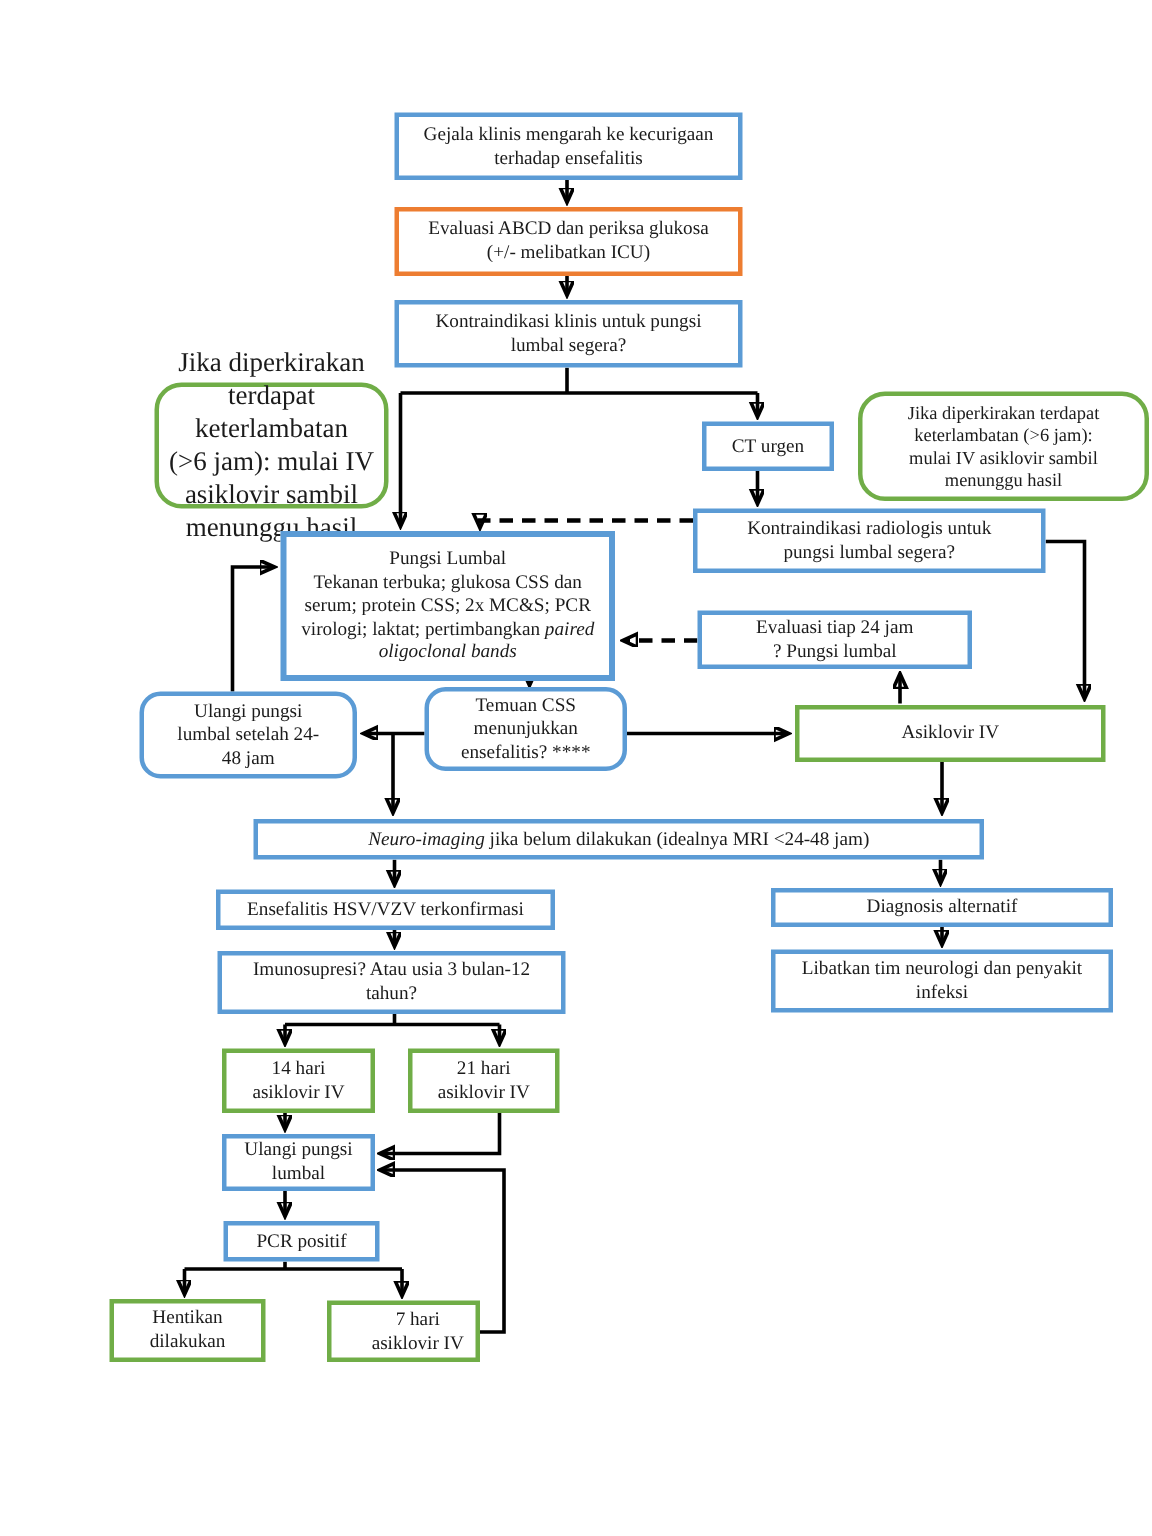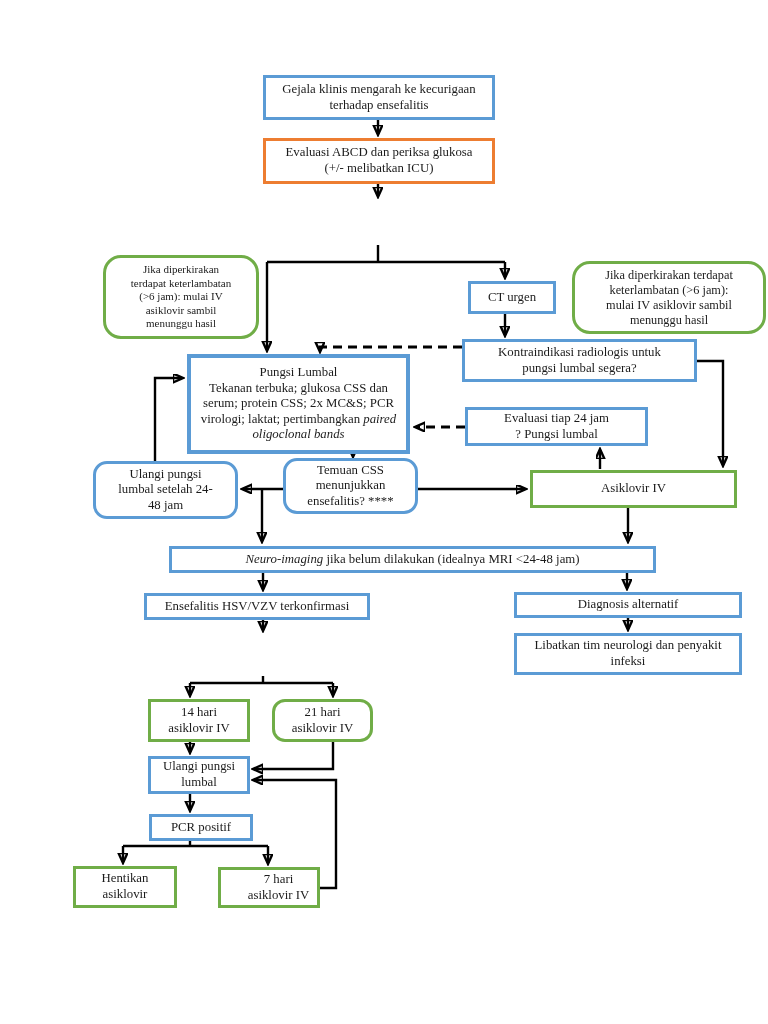--- a/index.html
+++ b/index.html
@@ -31,36 +31,36 @@
   .b-green  { border: 3px solid #70AD47; }
   .rounded  { border-radius: 18px; }
   .rounded-sm { border-radius: 14px; }
   .it { font-style: italic; }
   .pungsi-inner { display: block; }
   .pungsi-title { display: block; }
 
   #n-gejala            { left:263px; top:75px;  width:232px; height:45px; }
   #n-evaluasi-abcd     { left:263px; top:138px; width:232px; height:46px; }
   #n-kontra-klinis     { left:263px; top:200px; width:232px; height:45px; }
-  #n-jika-kiri         { left:103px; top:255px; width:156px; height:84px; font-size:11px; }
+  #n-jika-kiri         { left:103px; top:255px; width:156px; height:84px; font-size:18px; }
   #n-ct-urgen          { left:468px; top:281px; width:88px;  height:33px; }
   #n-jika-kanan        { left:572px; top:261px; width:194px; height:73px; font-size:12.3px; }
   #n-kontra-radiologis { left:462px; top:339px; width:235px; height:43px; }
   #n-pungsi            { left:187px; top:354px; width:223px; height:100px; border-width:4px; }
   #n-evaluasi-24       { left:465px; top:407px; width:183px; height:39px; }
   #n-ulangi-24         { left:93px;  top:461px; width:145px; height:58px; }
   #n-temuan-css        { left:283px; top:458px; width:135px; height:56px; }
   #n-asiklovir-iv      { left:530px; top:470px; width:207px; height:38px; }
   #n-neuro             { left:169px; top:546px; width:487px; height:27px; }
   #n-ensefalitis-hsv   { left:144px; top:593px; width:226px; height:27px; }
   #n-diagnosis-alt     { left:514px; top:592px; width:228px; height:26px; }
   #n-imunosupresi      { left:145px; top:634px; width:232px; height:42px; }
   #n-libatkan          { left:514px; top:633px; width:228px; height:42px; }
   #n-hari14            { left:148px; top:699px; width:102px; height:43px; }
-  #n-hari21            { left:272px; top:699px; width:101px; height:43px;border-radius:13px; }
+  #n-hari21            { left:272px; top:699px; width:101px; height:43px; }
   #n-ulangi-pungsi     { left:148px; top:756px; width:102px; height:38px; }
   #n-pcr-positif       { left:149px; top:814px; width:104px; height:27px; }
   #n-hentikan          { left:73px;  top:866px; width:104px; height:42px; }
   #n-hari7             { left:218px; top:867px; width:102px; height:41px;padding-left:23px; }
 
   #connectors {
     position: absolute;
     left: 0; top: 0;
     width: 768px; height: 1024px;
     z-index: 1;
@@ -126,20 +126,22 @@
     <path d="M333 742 L333 769 L254 769" marker-end="url(#ah)"></path>
     <path d="M320 888 L336 888 L336 780 L254 780" marker-end="url(#ah)"></path>
   </svg>
 
   <div class="node b-orange" id="n-evaluasi-abcd">Evaluasi ABCD dan periksa glukosa
 (+/- melibatkan ICU)</div>
 
   <div class="node b-blue" id="n-gejala">Gejala klinis mengarah ke kecurigaan
 terhadap ensefalitis</div>
 
+  <div class="node b-blue" id="n-kontra-klinis">Kontraindikasi klinis untuk pungsi
+lumbal segera?</div>
 
   <div class="node b-green rounded" id="n-jika-kiri">Jika diperkirakan
 terdapat keterlambatan
 (&gt;6 jam): mulai IV
 asiklovir sambil
 menunggu hasil</div>
 
   <div class="node b-blue" id="n-ct-urgen">CT urgen</div>
 
   <div class="node b-green rounded" id="n-jika-kanan">Jika diperkirakan terdapat
@@ -168,34 +170,36 @@
   <div class="node b-green" id="n-asiklovir-iv">Asiklovir IV</div>
 
   <div class="node b-blue" id="n-neuro">
     <span><span class="it">Neuro-imaging</span><span> jika belum dilakukan (idealnya MRI &lt;24-48 jam)</span></span>
   </div>
 
   <div class="node b-blue" id="n-ensefalitis-hsv">Ensefalitis HSV/VZV terkonfirmasi</div>
 
   <div class="node b-blue" id="n-diagnosis-alt">Diagnosis alternatif</div>
 
+  <div class="node b-blue" id="n-imunosupresi">Imunosupresi? Atau usia 3 bulan-12
+tahun?</div>
 
   <div class="node b-blue" id="n-libatkan">Libatkan tim neurologi dan penyakit
 infeksi</div>
 
   <div class="node b-green" id="n-hari14">14 hari
 asiklovir IV</div>
 
   <div class="node b-green" id="n-hari21">21 hari
 asiklovir IV</div>
 
   <div class="node b-blue" id="n-ulangi-pungsi">Ulangi pungsi
 lumbal</div>
 
   <div class="node b-blue" id="n-pcr-positif">PCR positif</div>
 
   <div class="node b-green" id="n-hentikan">Hentikan
-asiklovir</div>
+dilakukan</div>
 
   <div class="node b-green" id="n-hari7">7 hari
 asiklovir IV</div>
 
 </div>
 
 </body></html>

